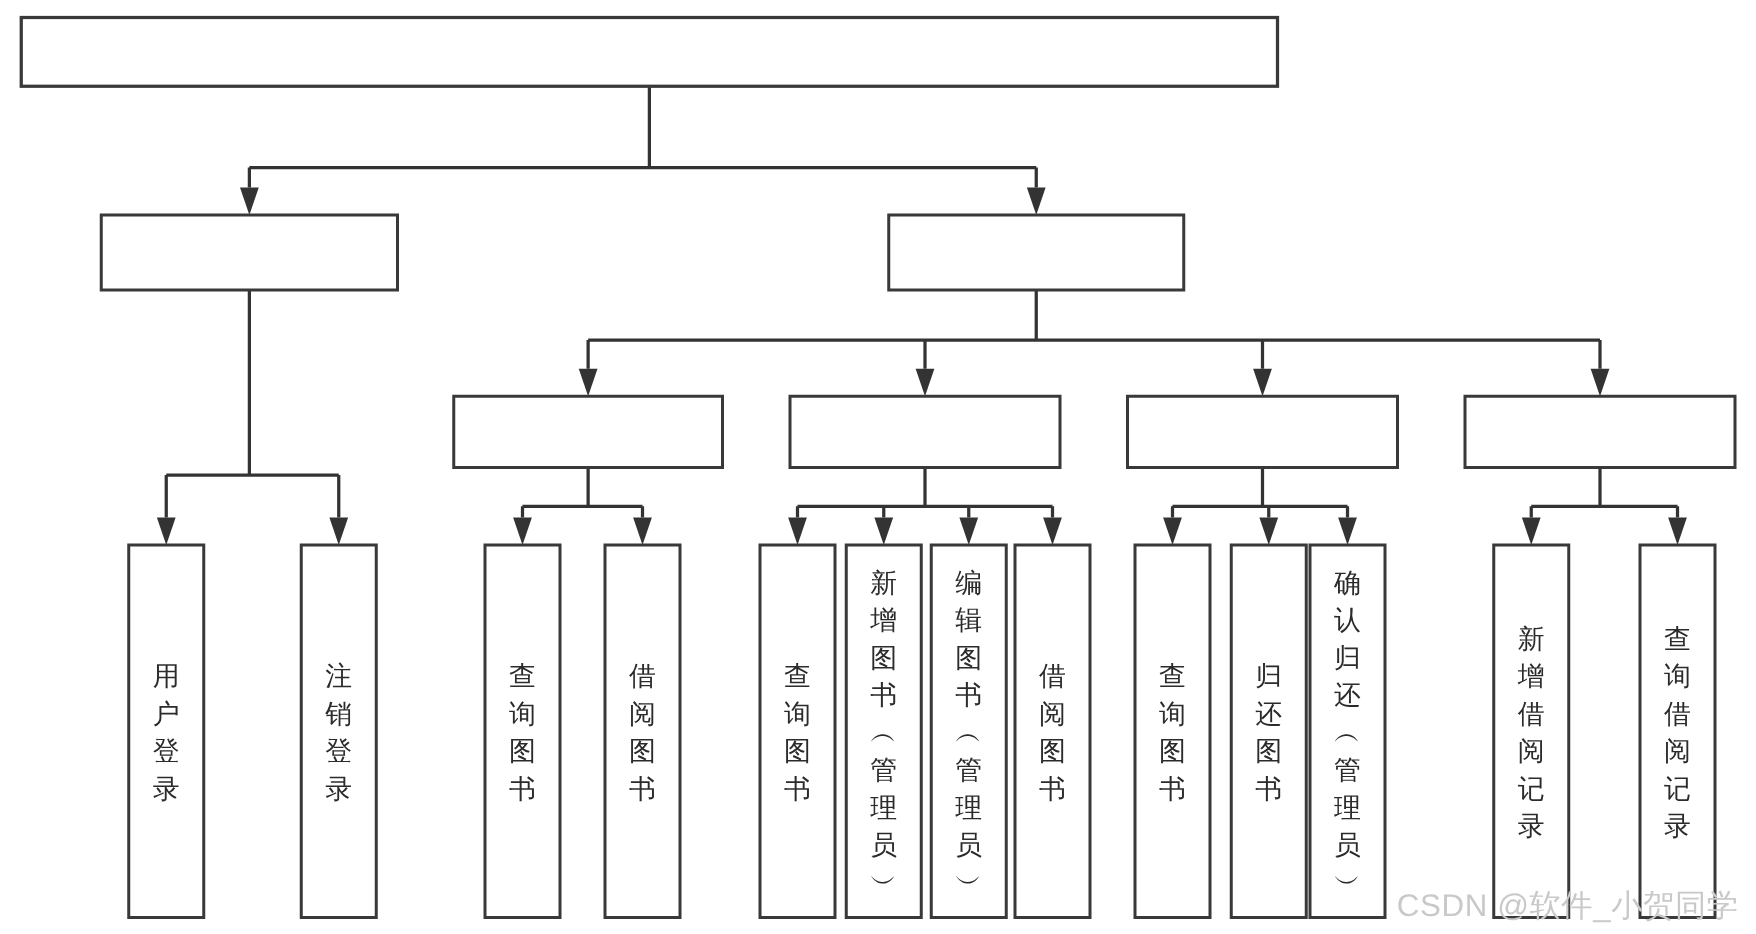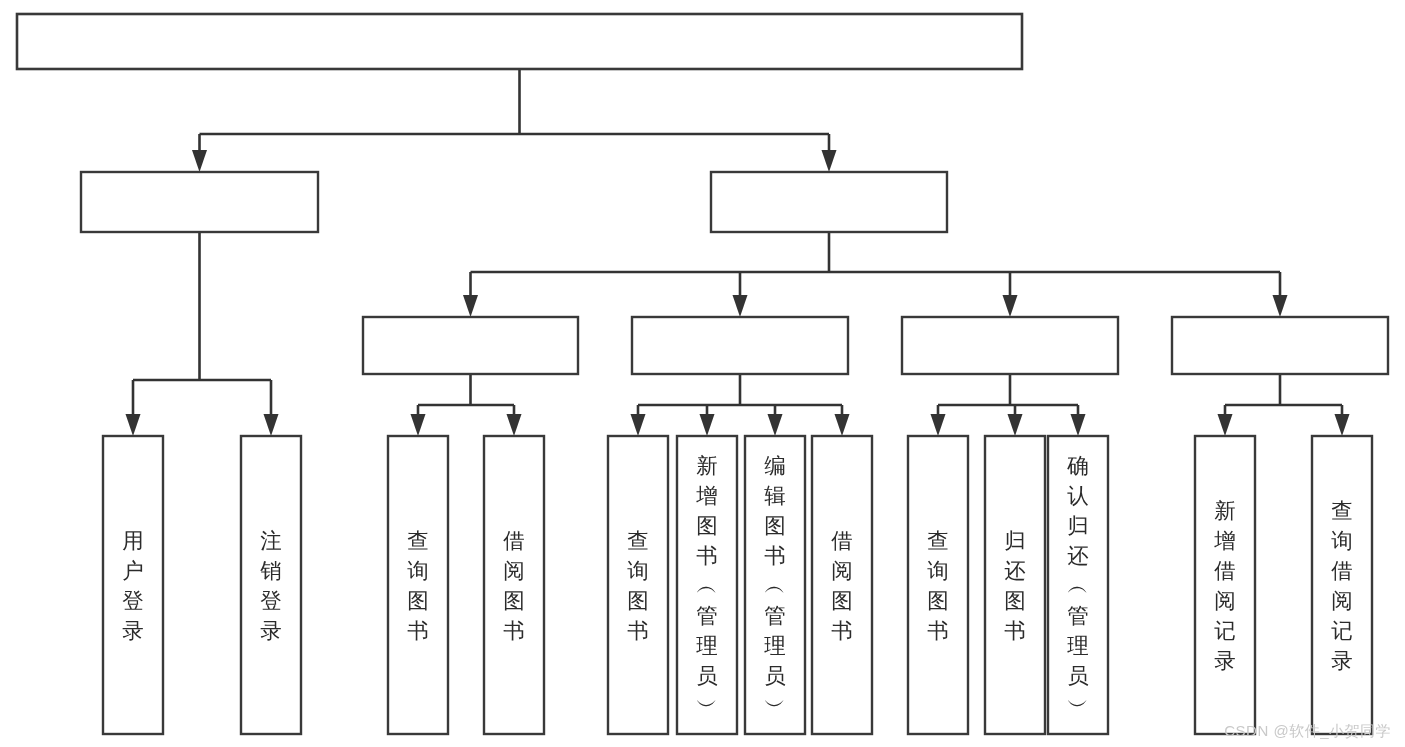--- a/index.html
+++ b/index.html
@@ -52,21 +52,21 @@
     font-family: "Liberation Sans", "DejaVu Sans", sans-serif;
     fill: #2b2b2b;
     font-size: 21.5px;
     text-anchor: middle;
   }
   .watermark-text {
     position: absolute;
     right: 14px;
     bottom: 6px;
     font-family: "Liberation Sans", "DejaVu Sans", sans-serif;
-    font-size: 15px;
+    font-size: 25px;
     color: #c9c9c9;
     letter-spacing: 0.5px;
     white-space: nowrap;
     user-select: none;
   }
 </style>
 </head>
 <body>
 
 <div id="canvas-wrap">

